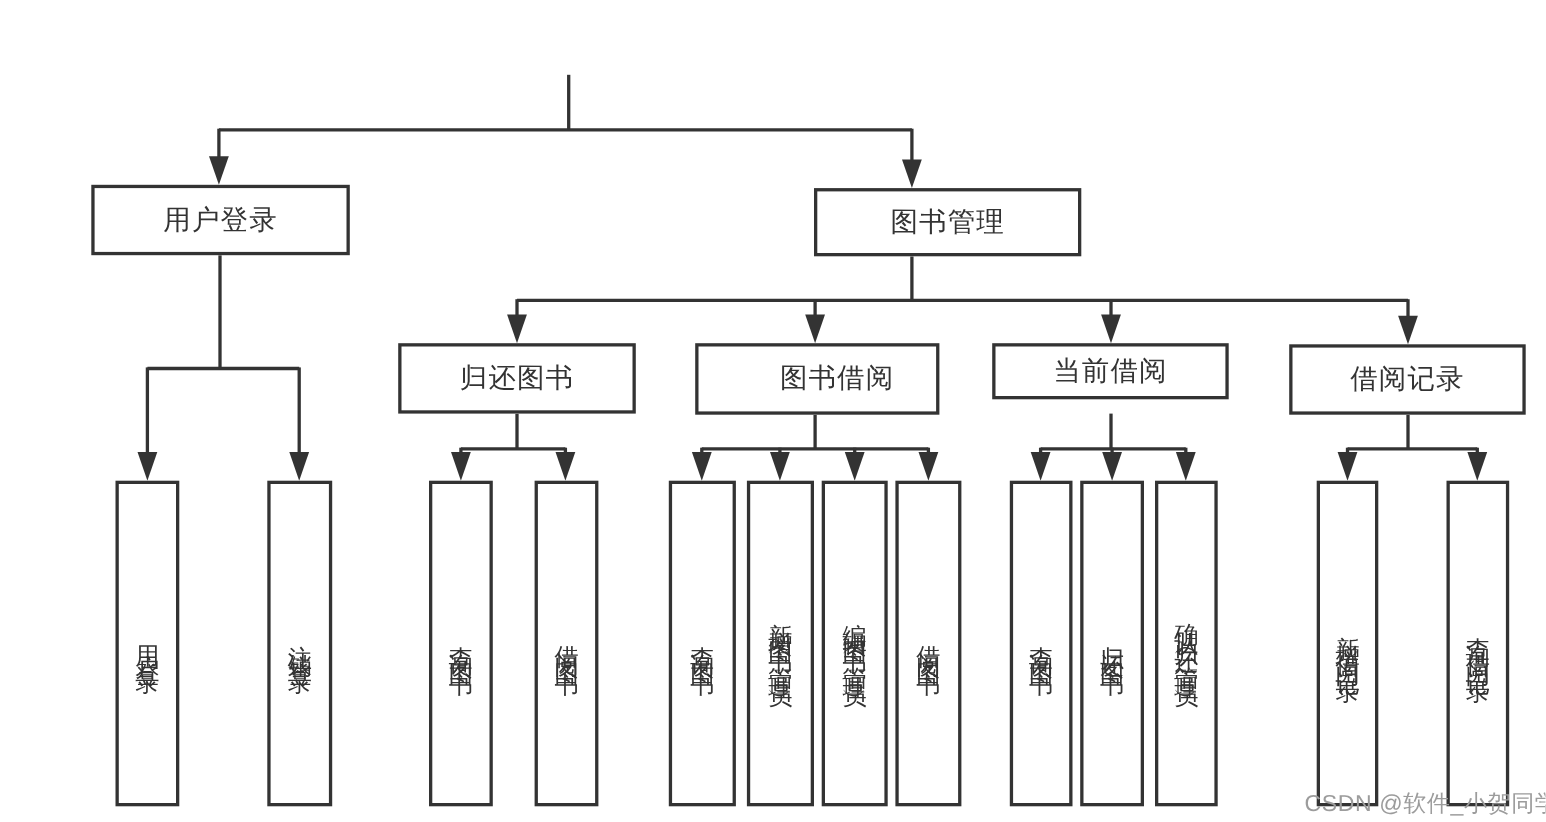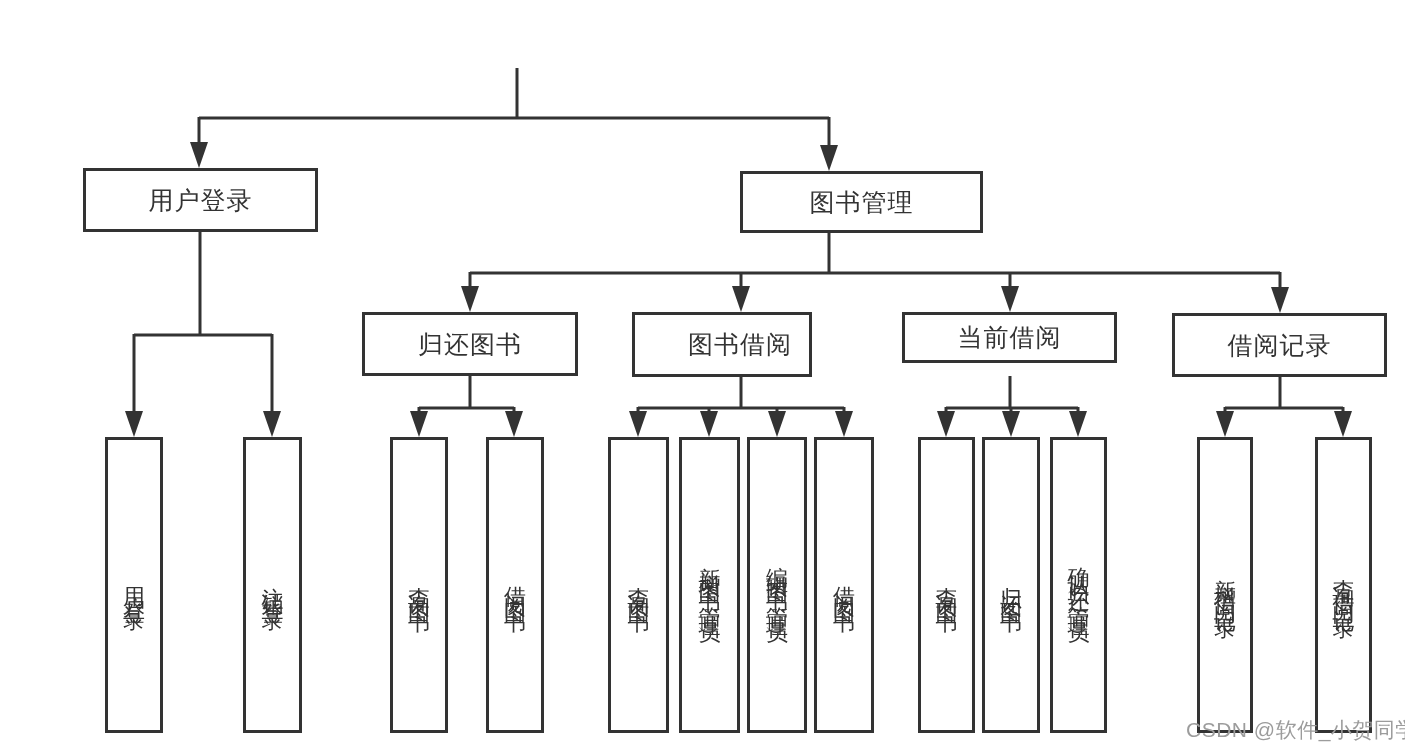--- a/index.html
+++ b/index.html
@@ -162,21 +162,21 @@
       <polygon points="1216,411 1234,411 1225,437"></polygon>
       <polygon points="1334,411 1352,411 1343,437"></polygon>
     </g>
   </svg>
 
 
   <div class="box" style="left:83px; top:168px; width:235px; height:64px;">用户登录</div>
   <div class="box" style="left:712px; top:171px; width:243px; height:62px;margin-left:28px;">图书管理</div>
 
   <div class="box" style="left:362px; top:312px; width:216px; height:64px;">归还图书</div>
-  <div class="box" style="left:632px; top:312px; width:180px; height:65px;padding-left:36px;">图书借阅</div>
+  <div class="box" style="left:632px; top:312px; width:222px; height:65px;padding-left:36px;">图书借阅</div>
   <div class="box" style="left:902px; top:312px; width:215px; height:51px;">当前借阅</div>
   <div class="box" style="left:1172px; top:313px; width:215px; height:64px;">借阅记录</div>
 
   <div class="leaf" style="left:105px; width:58px;">
     <span class="vtext">用户登录</span>
   </div>
   <div class="leaf" style="left:243px; width:59px;">
     <span class="vtext">注销登录</span>
   </div>
 

